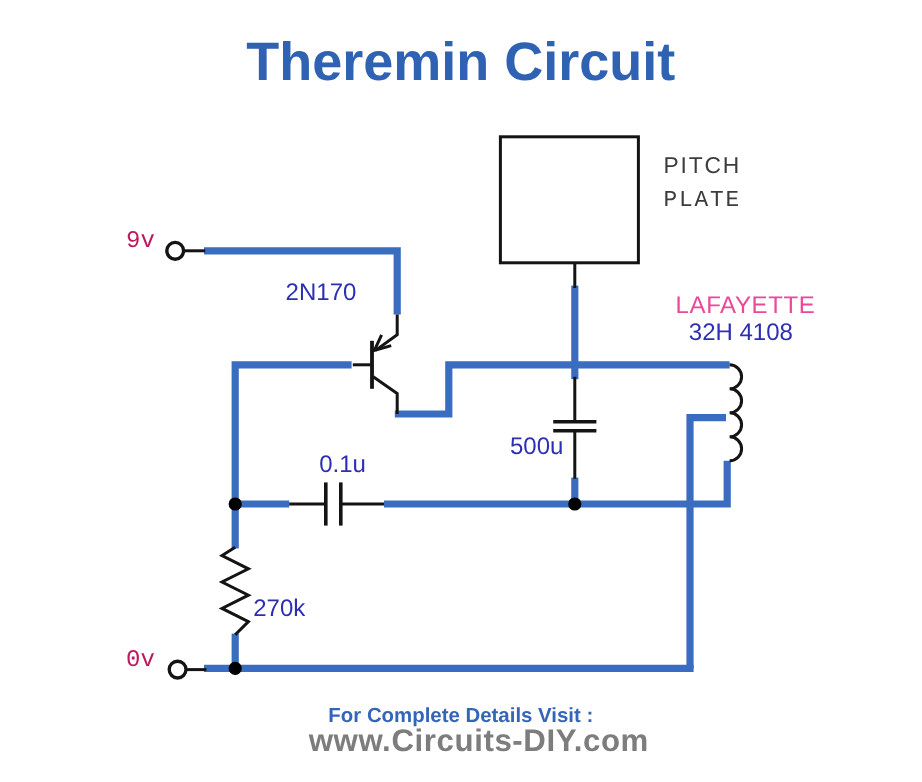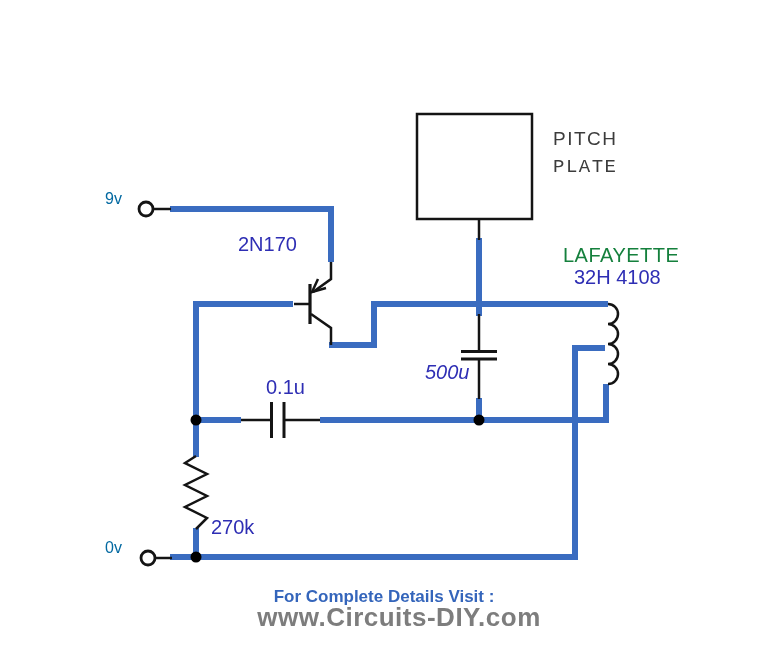--- a/index.html
+++ b/index.html
@@ -7,22 +7,22 @@
     position:relative;width:768px;height:652px;background:#ffffff;overflow:hidden;
     font-family:"Liberation Sans",sans-serif;
   }
   .abs{position:absolute;white-space:nowrap;}
   .title{
     left:0;top:26px;width:768px;text-align:center;
     font-size:45px;font-weight:bold;color:#2f62b2;letter-spacing:0px;
   }
   .comp-label{color:#2e2eb4;font-size:20px;}
   .dark-label{color:#3c3c3c;font-size:19px;letter-spacing:1.5px;text-align:center;}
-  .brand-label{color:#15803d;font-size:20px;letter-spacing:0.5px;}
-  .terminal-label{font-family:Liberation Sans, sans-serif;font-size:16px;color:#0369a1;}
+  .brand-label{color:#ec4899;font-size:20px;letter-spacing:0.5px;}
+  .terminal-label{font-family:Liberation Mono, monospace;font-size:20px;color:#be185d;}
   .footer1{left:0;top:587px;width:768px;text-align:center;
     font-size:17px;font-weight:bold;color:#3465bb;}
   .footer2{left:0;top:602px;width:768px;text-align:center;
     font-size:26px;font-weight:bold;color:#7d7d7d;letter-spacing:0.5px;padding-left:15px;}
   svg{position:absolute;left:0;top:0;}
   .wire{stroke:#3a6cc0;stroke-width:6;fill:none;stroke-linejoin:miter;}
   .blk{stroke:#141414;stroke-width:2.5;fill:none;stroke-linejoin:miter;}
   .blk-thick{stroke:#141414;stroke-width:3.2;fill:none;}
   .plate{stroke:#141414;stroke-width:3;fill:none;}
   .dot{fill:#000;stroke:none;}
@@ -79,28 +79,29 @@
     <circle cx="146" cy="209" r="7" class="term"></circle>
     <path class="blk" d="M153 209 L171 209"></path>
     <circle cx="148" cy="558" r="7" class="term"></circle>
     <path class="blk" d="M155 558 L172 558"></path>
 
     <circle cx="196" cy="420" r="5.5" class="dot"></circle>
     <circle cx="479" cy="420" r="5.5" class="dot"></circle>
     <circle cx="196" cy="557" r="5.5" class="dot"></circle>
   </svg>
 
+  <div class="abs title">Theremin Circuit</div>
 
   <div class="abs terminal-label" style="left:105px;top:190px;">9v</div>
   <div class="abs terminal-label" style="left:105px;top:539px;text-align:center;">0v</div>
 
   <div class="abs comp-label" style="left:238px;top:233px;">2N170</div>
   <div class="abs comp-label" style="left:266px;top:376px;text-align:center;">0.1u</div>
-  <div class="abs comp-label" style="left:425px;top:361px;font-style:italic;">500u</div>
-  <div class="abs comp-label" style="left:211px;top:496px;margin-top:20px;">270k</div>
+  <div class="abs comp-label" style="left:425px;top:361px;">500u</div>
+  <div class="abs comp-label" style="left:211px;top:496px;">270k</div>
 
   <div class="abs dark-label" style="left:553px;top:128px;">PITCH</div>
   <div class="abs dark-label" style="left:553px;top:156px;font-family:Liberation Mono, monospace;">PLATE</div>
 
   <div class="abs brand-label" style="left:563px;top:244px;">LAFAYETTE</div>
   <div class="abs comp-label" style="left:574px;top:266px;text-align:right;">32H 4108</div>
 
   <div class="abs footer1">For Complete Details Visit :</div>
   <div class="abs footer2">www.Circuits-DIY.com</div>
 </div>

